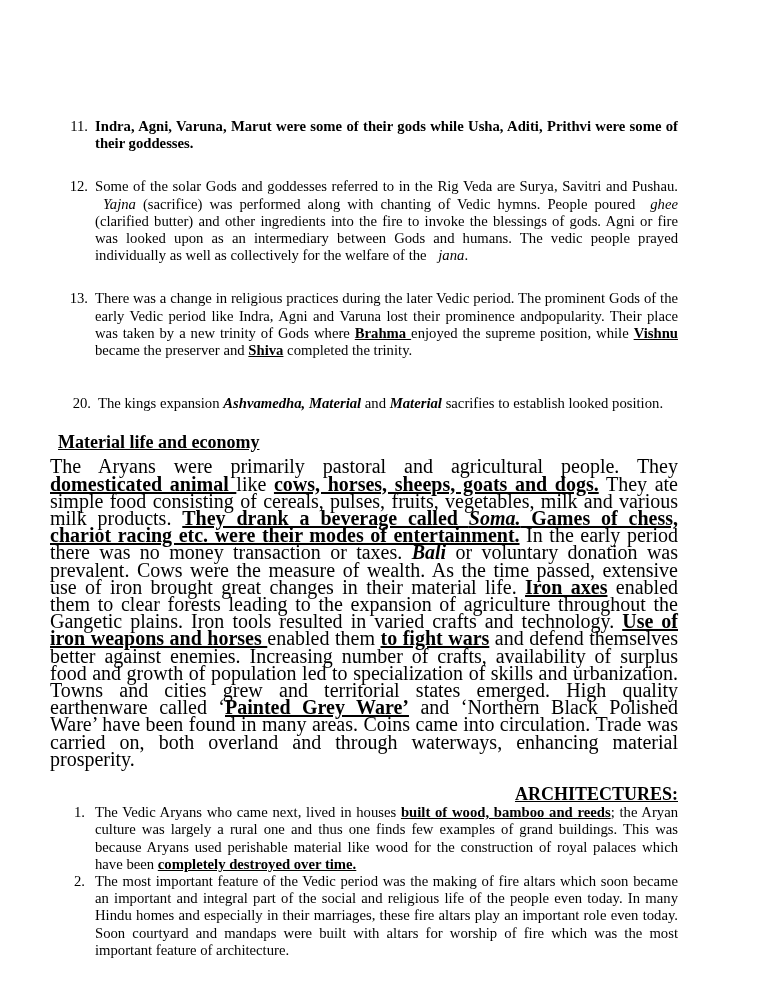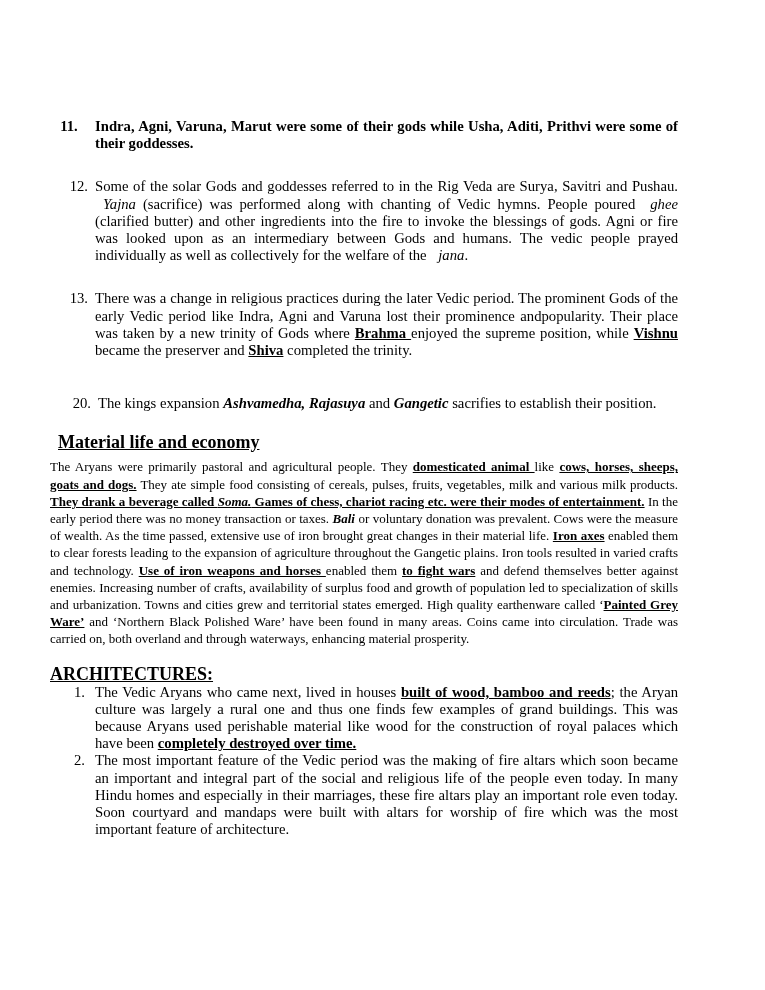--- a/index.html
+++ b/index.html
@@ -47,43 +47,43 @@
   }
   .num-item.deep {
     padding-left: 48px;
   }
   .num-item.deep .marker {
     width: 41px;
   }
   .item-bold {
     font-weight: bold;
   }
-  .item-bold .marker { font-weight: bold; text-align: center; }
+  .item-bold .marker { font-weight: normal; }
 
   .spacer-10 { height: 10px; }
   .spacer-18 { height: 18px; }
   .spacer-22 { height: 22px; }
   .spacer-26 { height: 26px; }
   .spacer-6  { height: 6px; }
 
   
   .sec-head {
     font-weight: bold;
     font-size: 18px;
     line-height: 17.2px;
     text-decoration: underline;
     display: inline-block;
   }
   .sec-head-wrap { padding-left: 8px; }
-  .sec-head-wrap2 { padding-left: 0px; }
+  .sec-head-wrap2 { padding-left: 0px; text-align: right; }
 
   
   .body-par {
     text-align: justify;
-    font-size: 13px;
+    font-size: 20px;
     line-height: 17.2px;
     margin: 0;
   }
 
   
   .arch-item {
     position: relative;
     padding-left: 45px;
     text-align: justify;
     font-size: 14.7px;
@@ -123,21 +123,21 @@
     <div class="spacer-26"></div>
 
     <div class="num-item">
       <span class="marker">13.</span><span>There was a change in religious practices during the later Vedic period. The prominent Gods of the early Vedic period like Indra, Agni and Varuna lost their prominence andpopularity. </span><b>Their place was taken by a new trinity of Gods where </b><span class="bu">Brahma </span><b>enjoyed the supreme position, while </b><span class="bu">Vishnu</span><b> became the preserver and </b><span class="bu">Shiva</span><b> completed the trinity.</b>
     </div>
 
     <div class="spacer-26"></div>
     <div class="spacer-10"></div>
 
     <div class="num-item deep">
-      <span class="marker">20.</span><span>The kings expansion </span><span class="bi">Ashvamedha, Rajasuya</span><b> and </b><span class="bi">Gangetic</span><span> sacrifies to establish their position.</span>
+      <span class="marker">20.</span><span>The kings expansion </span><span class="bi">Ashvamedha, Material</span><b> and </b><span class="bi">Material</span><span> sacrifies to establish looked position.</span>
     </div>
 
     <div class="spacer-22"></div>
 
     <div class="sec-head-wrap">
       <span class="sec-head">Material life and economy</span>
     </div>
 
     <div class="spacer-6"></div>
 

